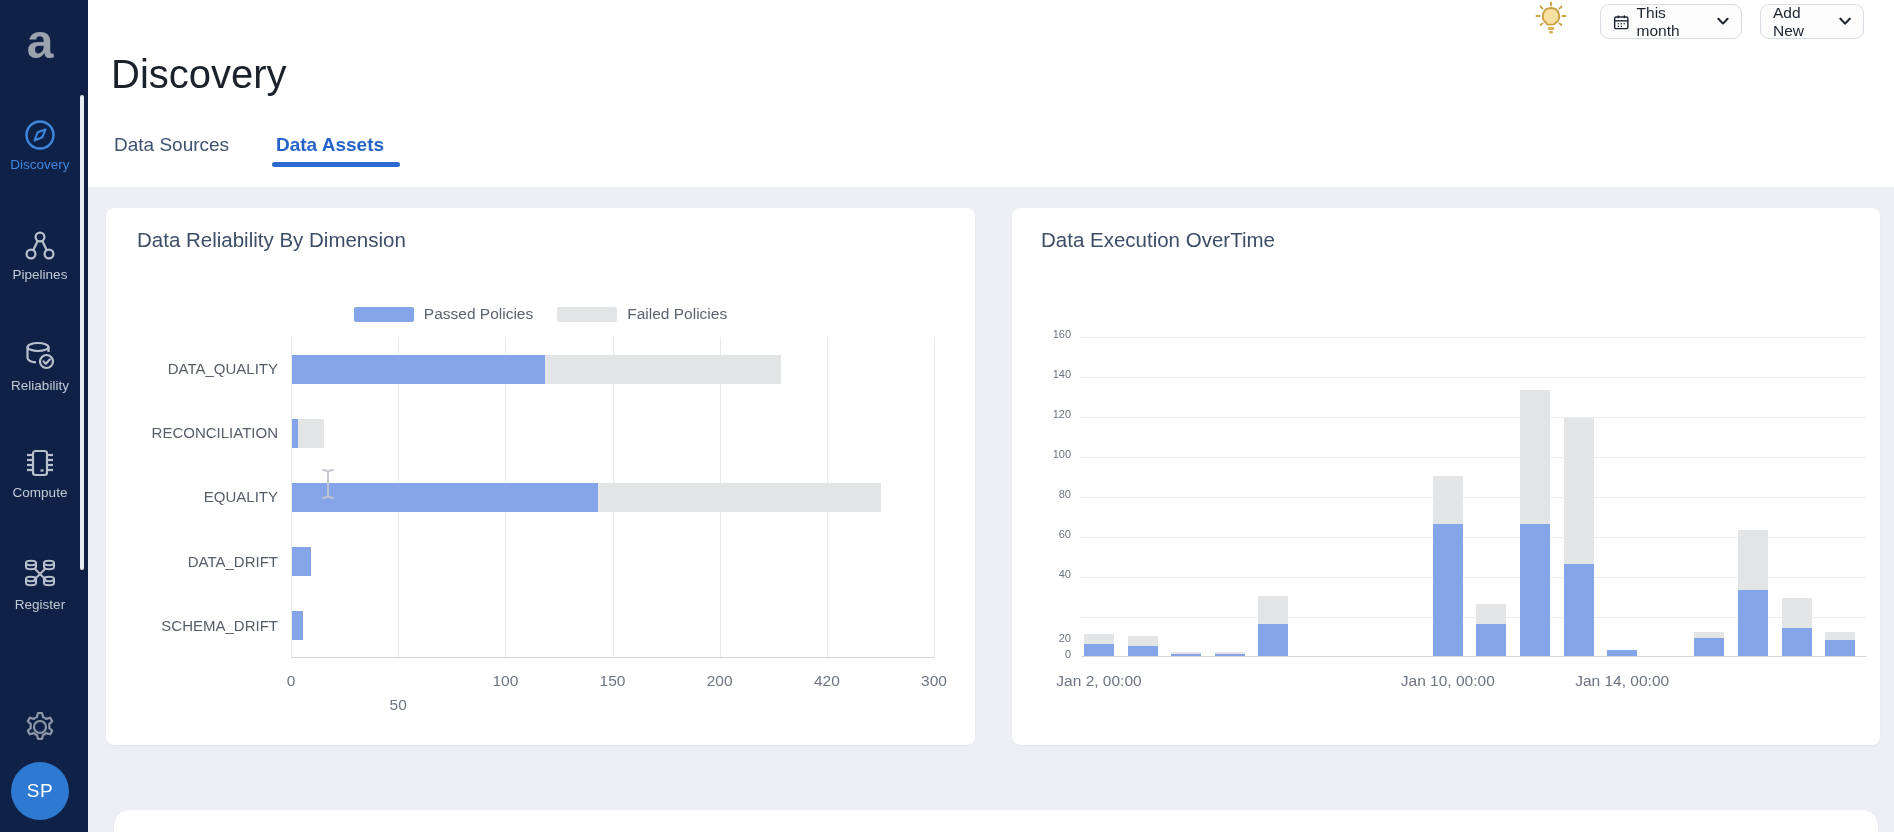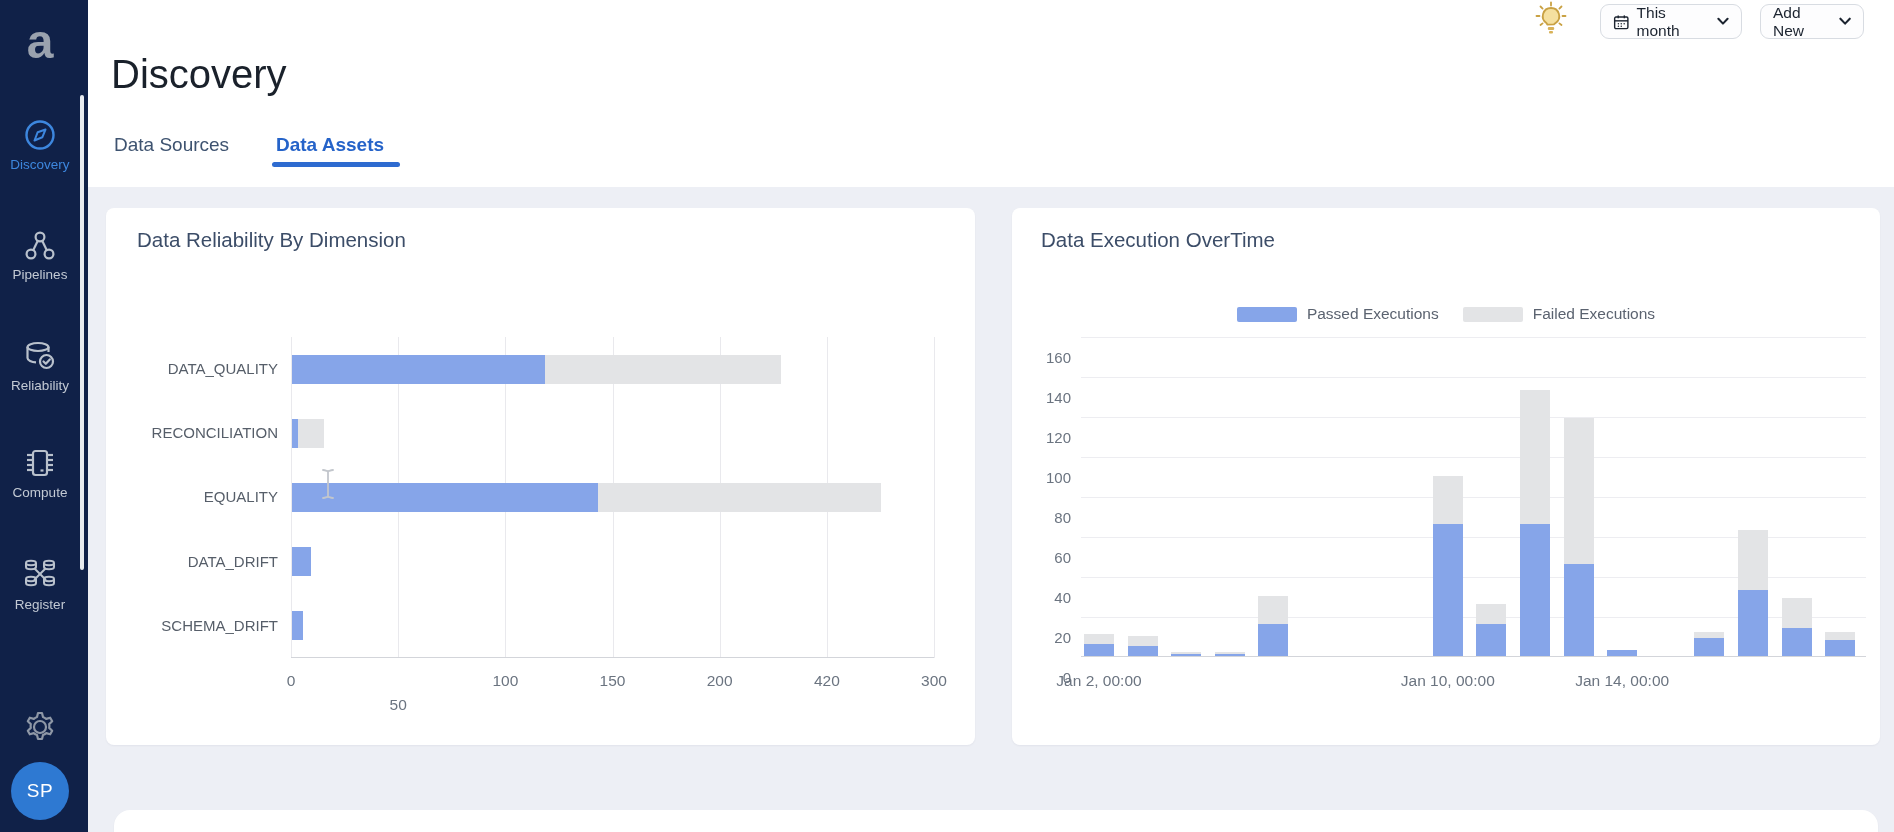--- a/index.html
+++ b/index.html
@@ -55,21 +55,21 @@
   #plot1 { left:185px; top:129px; width:643px; height:321px; }
   #plot2 { left:69px;  top:129px; width:785px; height:320px; }
 
   .vgrid { position:absolute; top:0; width:1px; height:100%; background:#e9e9ed; }
   .hgrid { position:absolute; left:0; width:100%; height:1px; background:#ededf1; }
   .baseline-h { position:absolute; left:0; bottom:0; width:100%; height:1px; background:#d3d5da; }
   .cat-label { position:absolute; left:6px; width:166px; text-align:right;
                font-size:15px; color:#565e69; }
   .tick-label { position:absolute; text-align:center; font-size:15.5px; color:#6b7480; }
   .ytick-label { position:absolute; left:0; width:59px; text-align:right;
-                 font-size:15px; color:#6b7480;margin-top:21px; }
+                 font-size:11px; color:#6b7480; }
   .hbar-seg, .vbar-seg { position:absolute; }
 
   .ibeam-cursor { position:absolute; left:214px; top:260px; z-index:6; }
 </style>
 </head>
 <body>
 
 <div id="app">
 
   <nav class="sidebar">
@@ -195,20 +195,26 @@
     <span>Add New</span>
     <svg width="13" height="9" viewBox="0 0 13 9">
       <polyline points="1.5,1.5 6.5,6.8 11.5,1.5" fill="none" stroke="#1c2430" stroke-width="2.2" stroke-linecap="round" stroke-linejoin="round"></polyline>
     </svg>
   </div>
 
   <div class="content-bg"></div>
 
   <section class="card" id="card1">
     <div class="card-title">Data Reliability By Dimension</div>
+    <div class="legend">
+      <span class="swatch" style="background:#86a5e9"></span>
+      <span class="legend-label">Passed Policies</span>
+      <span class="swatch" style="background:#e3e4e6"></span>
+      <span class="legend-label">Failed Policies</span>
+    </div>
     <div class="plot" id="plot1">
         <div class="vgrid" style="left: 0px;"></div>
         <div class="vgrid" style="left: 107.167px;"></div>
         <div class="vgrid" style="left: 214.333px;"></div>
         <div class="vgrid" style="left: 321.5px;"></div>
         <div class="vgrid" style="left: 428.667px;"></div>
         <div class="vgrid" style="left: 535.833px;"></div>
         <div class="vgrid" style="left: 643px;"></div>
         <div class="baseline-h"></div>
         <div class="hbar-seg" style="left: 1px; top: 17.5px; width: 252.913px; height: 29px; background: rgb(134, 165, 233);"></div>
@@ -238,26 +244,20 @@
       <div class="tick-label" style="left: 798px; top: 464px; width: 60px;">300</div>
       <div class="cat-label" style="top: 152px;">DATA_QUALITY</div>
       <div class="cat-label" style="top: 216.2px;">RECONCILIATION</div>
       <div class="cat-label" style="top: 280.4px;">EQUALITY</div>
       <div class="cat-label" style="top: 344.6px;">DATA_DRIFT</div>
       <div class="cat-label" style="top: 408.8px;">SCHEMA_DRIFT</div>
     </section>
 
   <section class="card" id="card2">
     <div class="card-title">Data Execution OverTime</div>
-    <div class="legend">
-      <span class="swatch" style="background:#86a5e9"></span>
-      <span class="legend-label">Passed Executions</span>
-      <span class="swatch" style="background:#e3e4e6"></span>
-      <span class="legend-label">Failed Executions</span>
-    </div>
     <div class="plot" id="plot2">
         <div class="baseline-h"></div>
         <div class="hgrid" style="top: 280px;"></div>
         <div class="hgrid" style="top: 240px;"></div>
         <div class="hgrid" style="top: 200px;"></div>
         <div class="hgrid" style="top: 160px;"></div>
         <div class="hgrid" style="top: 120px;"></div>
         <div class="hgrid" style="top: 80px;"></div>
         <div class="hgrid" style="top: 40px;"></div>
         <div class="hgrid" style="top: 0px;"></div>
@@ -283,21 +283,21 @@
         <div class="vbar-seg" style="left: 613.4px; bottom: 1px; width: 30px; height: 18px; background: rgb(134, 165, 233);"></div>
         <div class="vbar-seg" style="left: 613.4px; bottom: 19px; width: 30px; height: 6px; background: rgb(227, 228, 230);"></div>
         <div class="vbar-seg" style="left: 657px; bottom: 1px; width: 30px; height: 66px; background: rgb(134, 165, 233);"></div>
         <div class="vbar-seg" style="left: 657px; bottom: 67px; width: 30px; height: 60px; background: rgb(227, 228, 230);"></div>
         <div class="vbar-seg" style="left: 700.6px; bottom: 1px; width: 30px; height: 28px; background: rgb(134, 165, 233);"></div>
         <div class="vbar-seg" style="left: 700.6px; bottom: 29px; width: 30px; height: 30px; background: rgb(227, 228, 230);"></div>
         <div class="vbar-seg" style="left: 744.2px; bottom: 1px; width: 30px; height: 16px; background: rgb(134, 165, 233);"></div>
         <div class="vbar-seg" style="left: 744.2px; bottom: 17px; width: 30px; height: 8px; background: rgb(227, 228, 230);"></div>
       </div>
   <div class="ytick-label" style="top: 440px;">0</div>
-      <div class="ytick-label" style="top: 400px;">20</div>
+      <div class="ytick-label" style="top: 424px;">20</div>
       <div class="ytick-label" style="top: 360px;">40</div>
       <div class="ytick-label" style="top: 320px;">60</div>
       <div class="ytick-label" style="top: 280px;">80</div>
       <div class="ytick-label" style="top: 240px;">100</div>
       <div class="ytick-label" style="top: 200px;">120</div>
       <div class="ytick-label" style="top: 160px;">140</div>
       <div class="ytick-label" style="top: 120px;">160</div>
       <div class="tick-label" style="left: 17px; top: 464px; width: 140px;">Jan 2, 00:00</div>
       <div class="tick-label" style="left: 365.8px; top: 464px; width: 140px;">Jan 10, 00:00</div>
       <div class="tick-label" style="left: 540.2px; top: 464px; width: 140px;">Jan 14, 00:00</div>

